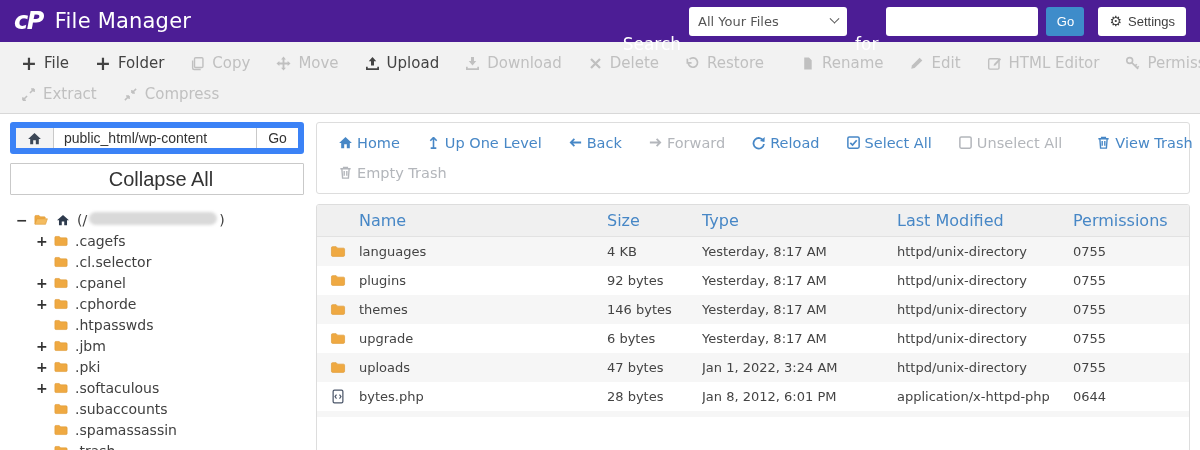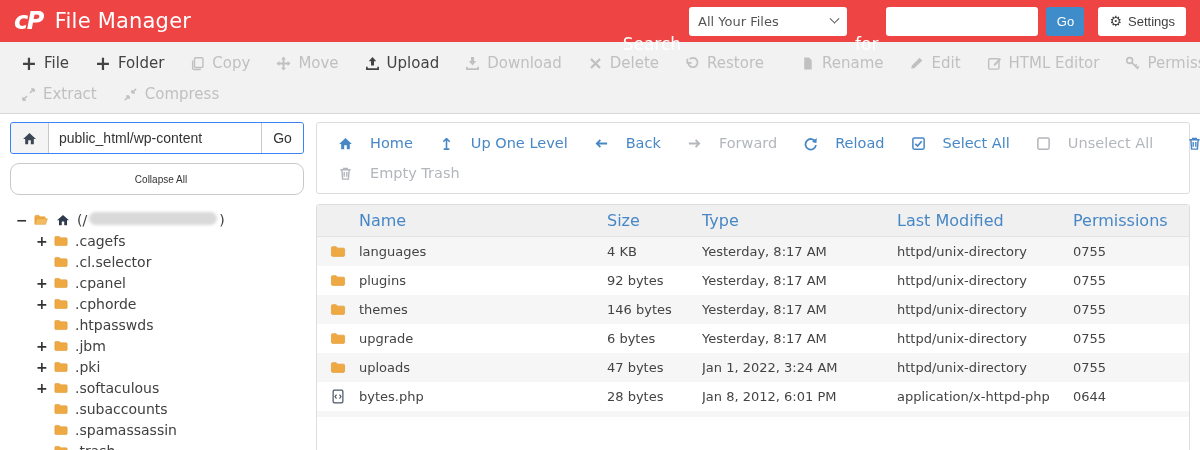--- a/index.html
+++ b/index.html
@@ -1,20 +1,20 @@
 <!DOCTYPE html>
 <html><head>
 <meta charset="utf-8">
 <style>
   * { box-sizing: border-box; margin: 0; padding: 0; }
   html,body { width:1200px; height:450px; overflow:hidden; background:#fff;
     font-family:"DejaVu Sans","Liberation Sans",sans-serif; }
 
   
-  .header { height:42px; background:#ef4444; display:flex; align-items:center; padding:0 14px; color:#fff; }
+  .header { height:42px; background:#4c1d95; display:flex; align-items:center; padding:0 14px; color:#fff; }
   .logo { font-size:24px; font-weight:bold; font-style:italic; letter-spacing:-1.5px; margin-right:12px; }
   .app-title { font-size:21px; font-weight:400; letter-spacing:.2px; }
   .header-right { margin-left:auto; display:flex; align-items:center; gap:8px; }
   .search-label, .for-label { font-size:17px;margin-top:46px; }
   .scope-select { width:158px; height:29px; background:#fff; border-radius:3px; color:#555;
     font-size:13px; display:flex; align-items:center; justify-content:space-between; padding:0 9px; cursor:pointer; }
   .chev { width:7px; height:7px; border-right:1.6px solid #555; border-bottom:1.6px solid #555;
     transform:rotate(45deg) translate(-2px,-2px); }
   .search-input { width:152px; height:29px; border:none; border-radius:3px; padding:0 8px; font-size:13px; }
   .go-btn { height:29px; width:38px; background:#3e8cca; border:none; border-radius:3px; color:#fff; font-size:13px; cursor:pointer; }
@@ -31,41 +31,41 @@
   .tb-btn.disabled { color:#c0c0c0; }
   .tb-div { width:1px; height:26px; background:#d6d6d6; margin:0 5px; }
   .ic { display:inline-flex; align-items:center; }
   .ic svg { width:15px; height:15px; display:block; }
   .plus-ic { font-size:19px; font-weight:bold; line-height:13px; }
 
   
   .main { display:flex; gap:12px; padding:8px 10px; align-items:flex-start; }
   .sidebar { width:294px; flex:none; }
 
-  .path-group { display:flex; height:32px; border:1px solid #3b82f6; border-radius:3px; overflow:hidden; background:#7dd3fc; }
+  .path-group { display:flex; height:32px; border:6px solid #3b82f6; border-radius:3px; overflow:hidden; background:#7dd3fc; }
   .home-btn { width:38px; background:#f4f4f4; border-right:1px solid #c9c9c9; display:flex; align-items:center; justify-content:center; color:#3c4756; cursor:pointer; }
   .home-btn svg { width:15px; height:15px; }
   .path-input { flex:1; border:none; padding:0 10px; font-size:14px; color:#333; min-width:0; }
   .side-go { width:42px; background:#fff; border:none; border-left:1px solid #c9c9c9; font-size:14px; color:#333; cursor:pointer; }
-  .collapse-btn { margin-top:9px; width:100%; height:32px; background:#fff; border:1px solid #c9c9c9; border-radius:9px; font-size:10px; color:#333; cursor:pointer;padding-left:8px; }
+  .collapse-btn { margin-top:9px; width:100%; height:32px; background:#fff; border:1px solid #c9c9c9; border-radius:1px; font-size:20px; color:#333; cursor:pointer;padding-left:8px; }
 
   .tree { margin-top:14px; font-size:14px; color:#404040; }
   .tree-row { display:flex; align-items:center; height:21px; gap:6px; cursor:pointer; padding-left:6px; }
   .tree-row.child { padding-left:26px; }
   .toggle { width:11px; text-align:center; font-weight:bold; font-size:14px; color:#333; flex:none; }
   .tree-row .ic svg { width:16px; height:14px; }
   .tree-home svg { width:15px; height:14px; }
   .tree-home { color:#2e3b4d; }
   .redacted { display:inline-block; width:128px; height:13px; background:#d9d9d9; border-radius:7px; filter:blur(1.5px); margin:0 2px; }
 
   
   .rightpane { flex:1; min-width:0; }
   .nav-box { border:1px solid #ddd; border-radius:3px; background:#fff; padding:5px 8px; }
   .nav-row { display:flex; align-items:center; min-height:30px; }
-  .nav-item { display:flex; align-items:center; gap:17px; color:#4787c6; font-size:14.5px; padding:0 13px; cursor:pointer; white-space:nowrap; }
+  .nav-item { display:flex; align-items:flex-start; gap:4px; color:#4787c6; font-size:14.5px; padding:0 13px; cursor:pointer; white-space:nowrap; }
   .nav-item.disabled { color:#b3b6bb; }
   .nav-div { width:1px; height:26px; background:#e3e3e3; margin:0 4px; }
 
   .table-box { margin-top:10px; border:1px solid #ddd; border-radius:3px; background:#fff; overflow:hidden; min-height:262px; }
   .tgrid { display:grid; grid-template-columns:42px 248px 95px 195px 162px 1fr; align-items:center; }
   .t-header { height:32px; background:#f0f0f0; color:#4787c6; font-size:16px; border-bottom:1px solid #e2e2e2; }
   .t-row { height:29px; font-size:13px; color:#444; cursor:pointer; }
   .t-row.stripe { background:#f6f6f6; }
   .td-icon { display:flex; justify-content:center; }
   .td-icon svg { width:16px; height:15px; display:block; }

